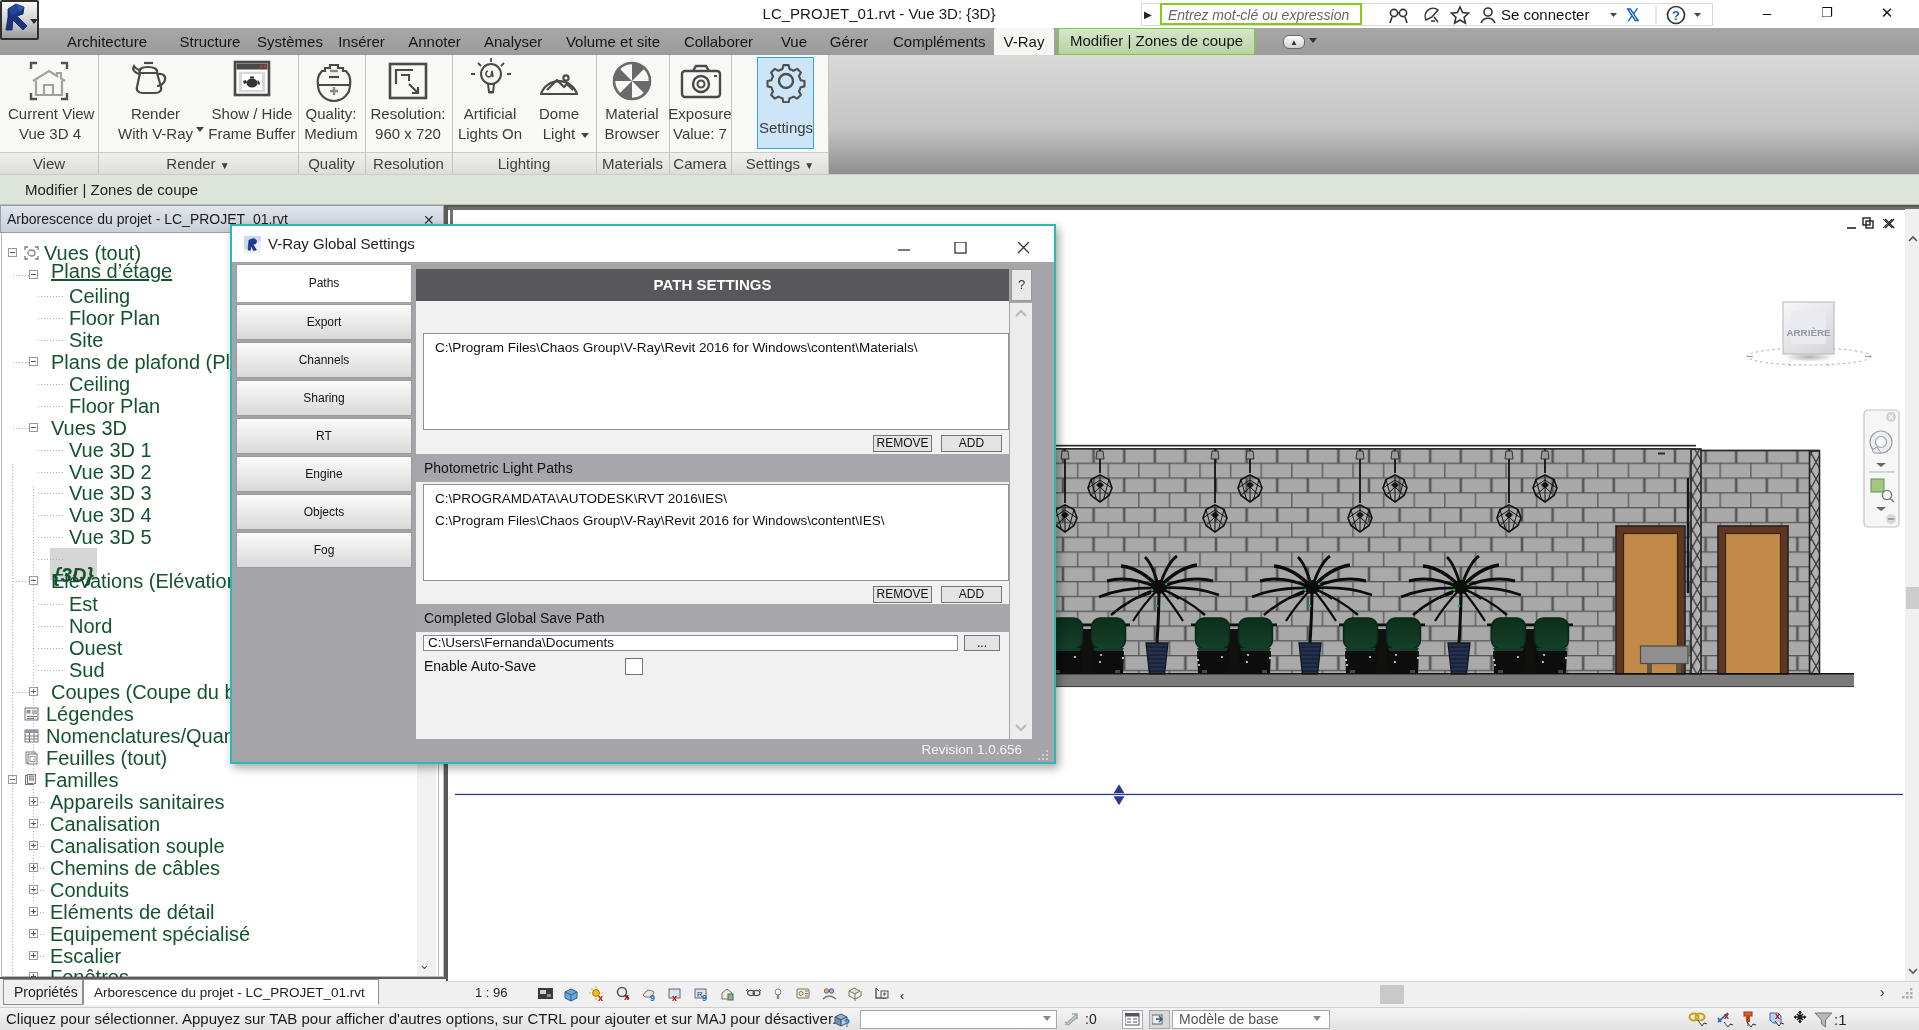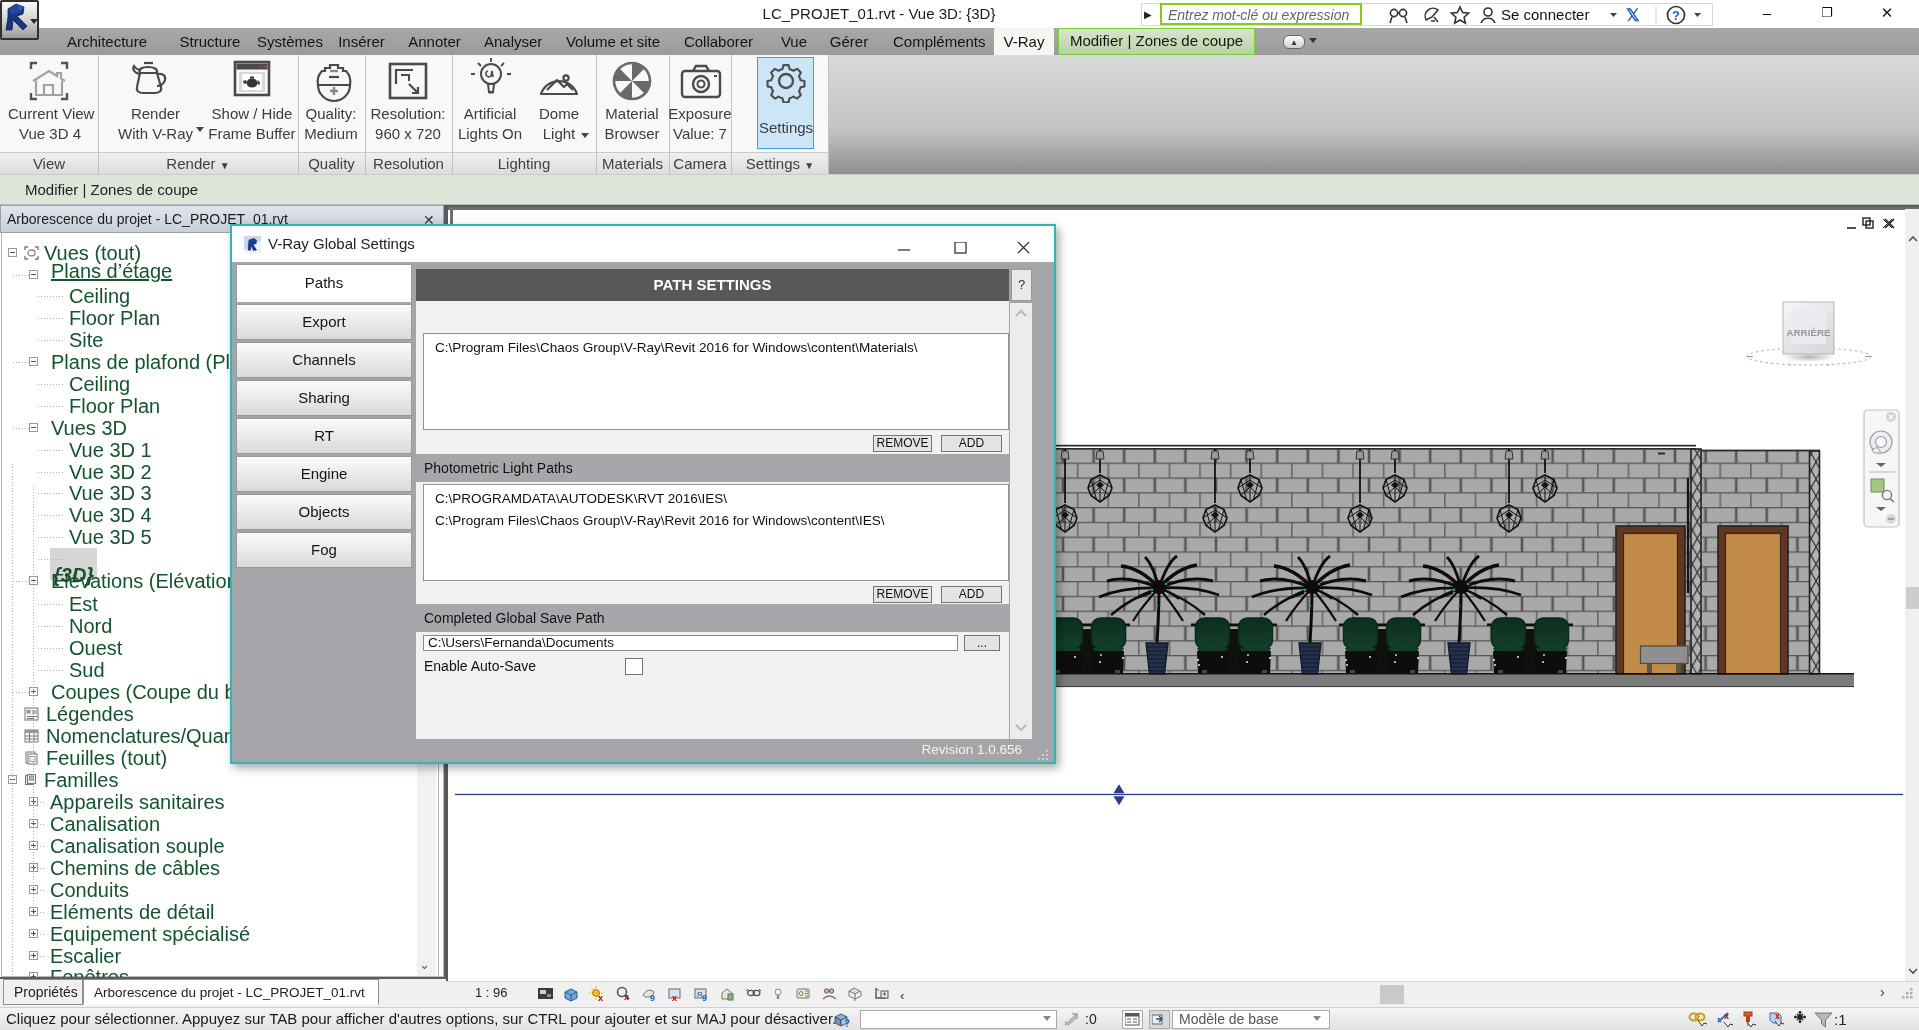--- a/index.html
+++ b/index.html
@@ -49,21 +49,21 @@
 #viewbar { left:446px; top:981px; width:1473px; height:26px; background:#f0f0f0; border-top:1px solid #d5d5d5; }
 #bottomtabs { left:0; top:979px; width:446px; height:28px; background:#f0f0f0; }
 .btab { position:absolute; top:0; height:26px; font-size:14px; color:#222; line-height:25px; border:1px solid #8f8f8f; padding:0 10px; background:#f0f0f0; }
 
 
 #statusbar { left:0; top:1007px; width:1919px; height:23px; background:linear-gradient(#f4f4f4,#e2e2e2); border-top:1px solid #cfcfcf; font-size:15px; color:#1a1a1a; line-height:22px; }
 
 
 #dialog { left:230px; top:224px; width:826px; height:540px; background:#a5a5a9; border:2px solid #2cb9b5; box-shadow:3px 4px 9px rgba(0,0,0,0.35); z-index:50; }
 #dlgtitle { position:absolute; left:0; top:0; width:822px; height:36px; background:#fff; font-size:15px; color:#222; }
-.dtab { position:absolute; left:4px; width:176px; height:36px; background:linear-gradient(#fbfbfb,#d9d9d9); border:1px solid #9a9a9a; font-size:15px; color:#151515; text-align:center; line-height:34px; }
+.dtab { position:absolute; left:4px; width:176px; height:36px; background:linear-gradient(#fbfbfb,#d9d9d9); border:1px solid #9a9a9a; font-size:12px; color:#151515; text-align:center; line-height:34px; }
 #pathhdr { position:absolute; left:184px; top:43px; width:593px; height:32px; background:#58585b; color:#fff; font-weight:bold; font-size:15px; text-align:center; line-height:32px; }
 .secbar { position:absolute; left:184px; width:593px; height:28px; background:#a7a7ab; font-size:14px; color:#111; line-height:28px; padding-left:8px; }
 .whitebox { position:absolute; left:191px; width:586px; background:#fff; border:1px solid #919191; font-size:13.5px; color:#111; }
 .dlgbtn { position:absolute; height:17px; background:#e4e4e4; border:1px solid #757575; font-size:12px; color:#111; text-align:center; line-height:15px; }
 </style>
 </head>
 <body>
 
 <div class="abs" id="titlebar"></div>
 <div class="abs" id="appbtn">

